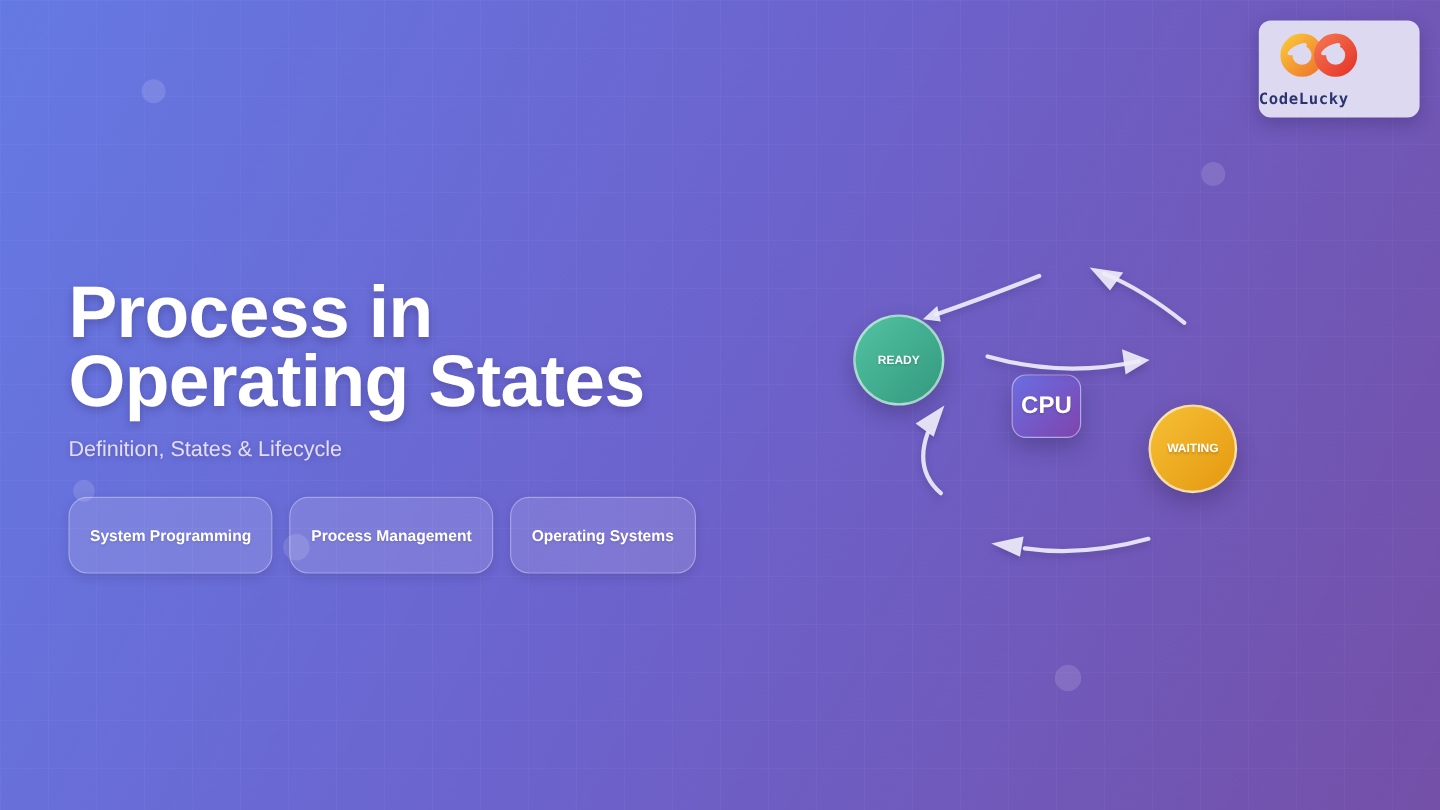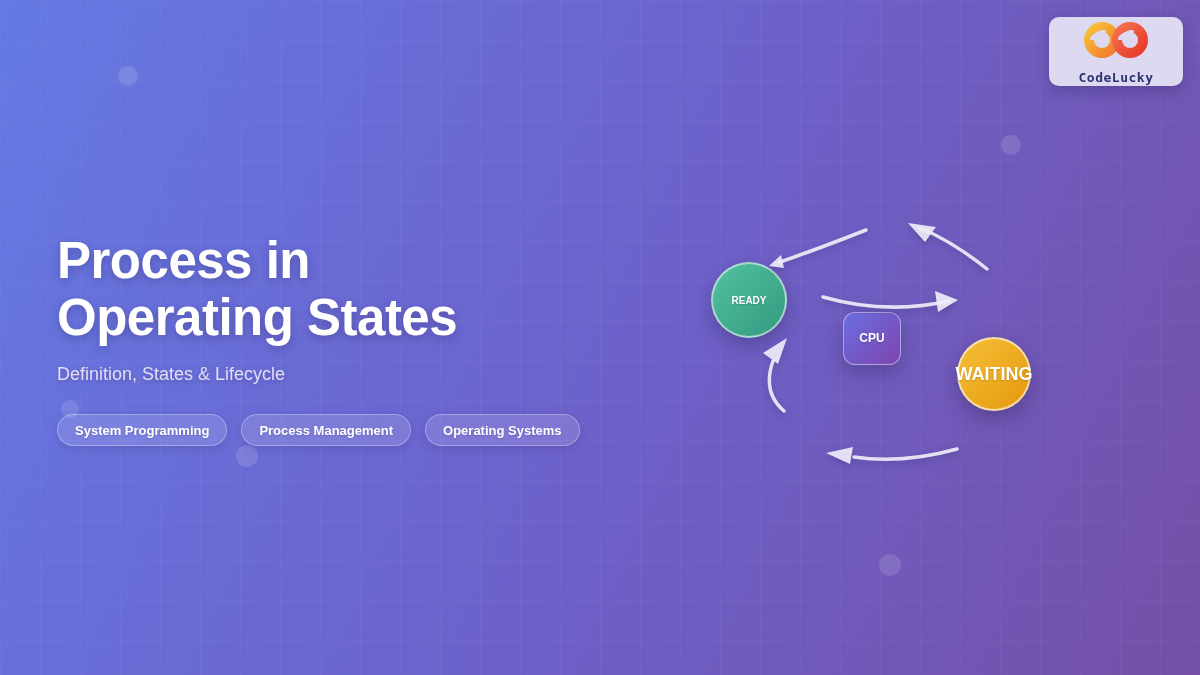--- a/index.html
+++ b/index.html
@@ -12,43 +12,43 @@
     position:absolute;inset:0;pointer-events:none;
     background-image:
       linear-gradient(rgba(255,255,255,0.032) 1px,transparent 1px),
       linear-gradient(90deg,rgba(255,255,255,0.032) 1px,transparent 1px);
     background-size:40px 40px;
   }
   .decor-dot{position:absolute;border-radius:50%;background:rgba(255,255,255,0.13);}
 
   
   .brand-card{
-    position:absolute;left:1049px;top:17px;width:134px;height:69px;
+    position:absolute;left:1049px;top:17px;width:134px;height:81px;
     background:#dcd9f0;border-radius:10px;
     box-shadow:0 5px 14px rgba(35,25,80,0.28);
-    display:flex;flex-direction:column;align-items:center;justify-content:center;gap:8px;
+    display:flex;flex-direction:column;align-items:flex-start;justify-content:center;gap:8px;
   }
   .brand-name{
     font-family:"DejaVu Sans Mono",monospace;font-weight:bold;
     font-size:13px;letter-spacing:0.5px;color:#2b3470;
   }
 
   
   .hero{position:absolute;left:57px;top:232px;color:#fff;}
   .hero-title{
-    font-size:51px;line-height:57px;font-weight:700;letter-spacing:-0.5px;
+    font-size:61px;line-height:57px;font-weight:700;letter-spacing:-0.5px;
     text-shadow:0 3px 8px rgba(30,20,70,0.28);
   }
   .hero-subtitle{
     margin-top:18px;font-size:18px;font-weight:400;color:#e3def5;
     text-shadow:0 2px 5px rgba(30,20,70,0.22);
   }
   .badges{position:absolute;left:57px;top:414px;display:flex;gap:14px;}
   .badge{
-    height:30px;display:flex;align-items:center;padding:0 17px;
+    height:30px;display:flex;align-items:center;padding:16px 17px;
     background:rgba(255,255,255,0.13);border:1px solid rgba(255,255,255,0.30);
     border-radius:16px;color:#fff;font-size:13px;font-weight:700;
     box-shadow:0 3px 8px rgba(35,25,80,0.15);white-space:nowrap;
     text-shadow:0 1px 2px rgba(0,0,0,0.15);
   }
 
   
   #diagram-nodes{position:absolute;inset:0;}
   .node{
     position:absolute;display:flex;align-items:center;justify-content:center;
@@ -104,24 +104,24 @@
   <div class="badges">
     <div class="badge">System Programming</div>
     <div class="badge">Process Management</div>
     <div class="badge">Operating Systems</div>
   </div>
 
   <div id="diagram-nodes">
       <div class="node" style="left: 711px; top: 262px; width: 76px; height: 76px; border-radius: 50%; border: 2.5px solid rgba(255, 255, 255, 0.55); background: linear-gradient(135deg, rgb(82, 194, 162), rgb(51, 153, 126)); font-size: 10px; text-align: center;">
         <span>READY</span>
       </div>
-      <div class="node square" style="left: 843px; top: 311.5px; width: 58px; height: 53px; border: 1.5px solid rgba(255, 255, 255, 0.45); background: linear-gradient(135deg, rgb(106, 110, 226), rgb(126, 68, 174)); font-size: 12px;">
+      <div class="node square" style="left: 843px; top: 311.5px; width: 58px; height: 53px; border: 1.5px solid rgba(255, 255, 255, 0.45); background: linear-gradient(135deg, rgb(106, 110, 226), rgb(126, 68, 174)); font-size: 20px;">
         <span>CPU</span>
       </div>
-      <div class="node" style="left: 957px; top: 337px; width: 74px; height: 74px; border-radius: 50%; border: 2.5px solid rgba(255, 255, 255, 0.6); background: linear-gradient(135deg, rgb(246, 192, 53), rgb(228, 152, 15)); font-size: 18px; text-align: center;">
+      <div class="node" style="left: 957px; top: 337px; width: 74px; height: 74px; border-radius: 50%; border: 2.5px solid rgba(255, 255, 255, 0.6); background: linear-gradient(135deg, rgb(246, 192, 53), rgb(228, 152, 15)); font-size: 10px; text-align: center;">
         <span>WAITING</span>
       </div>
     </div>
   <svg class="arrows" width="1200" height="675" viewBox="0 0 1200 675">
       <path d="M 866 230 Q 818 249 780 262"></path>
       <polygon points="769,266 781,255 784,268"></polygon>
       <path d="M 987 269 Q 952 241 920 228"></path>
       <polygon points="908,223 936,227 925,242"></polygon>
       <path d="M 823 297 Q 886 315 949 301"></path>
       <polygon points="958,300 935,291 938,312"></polygon>

